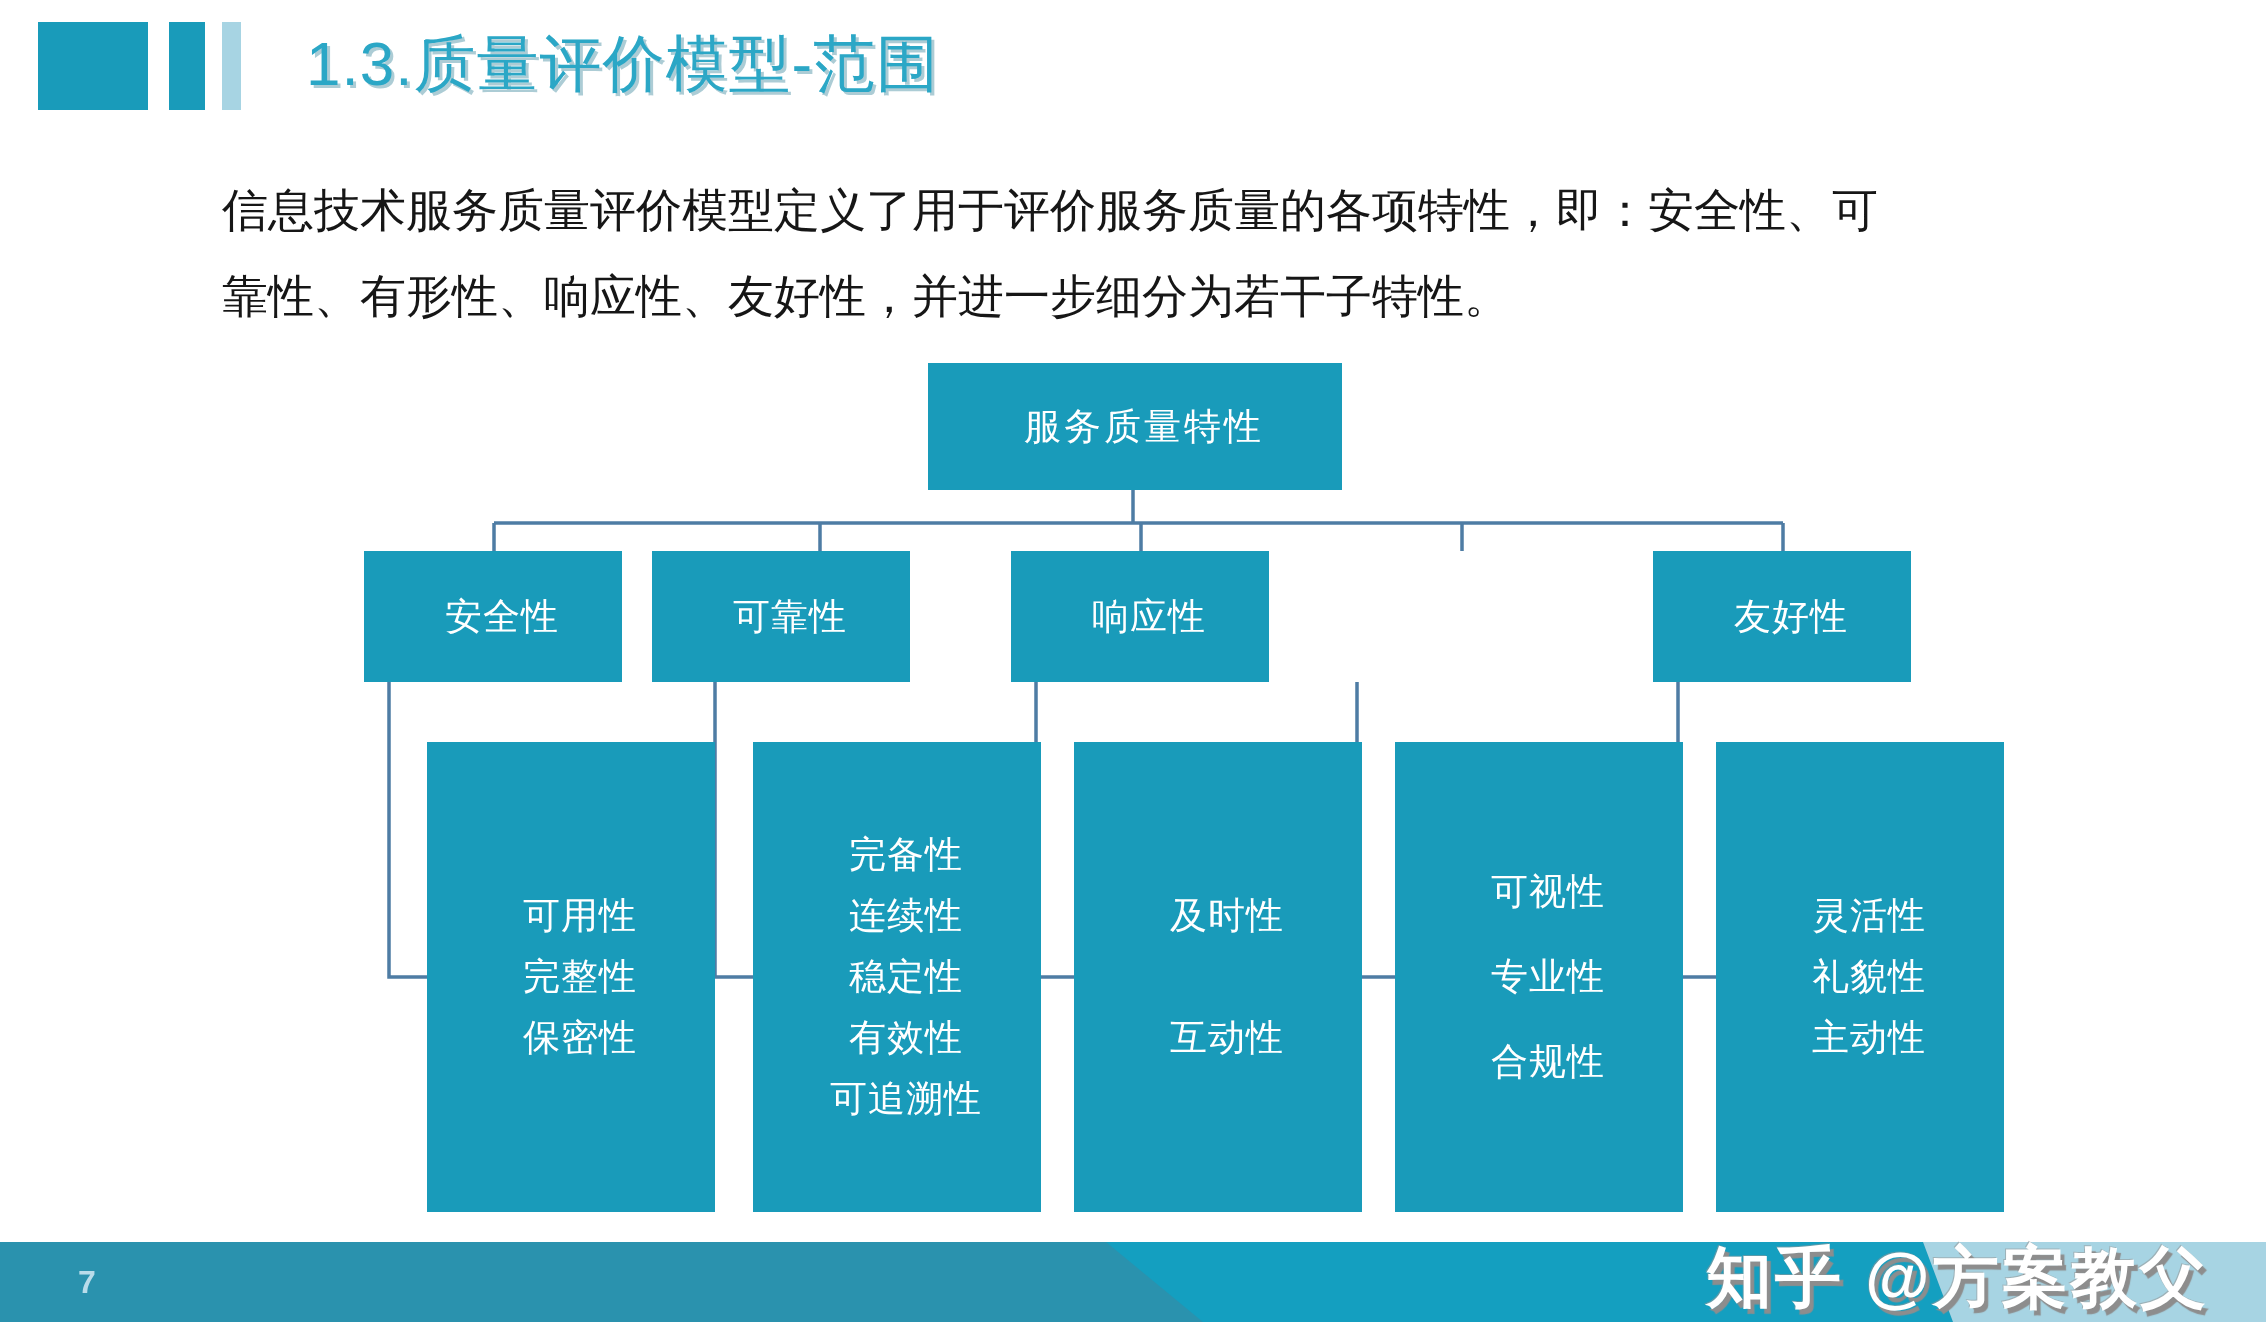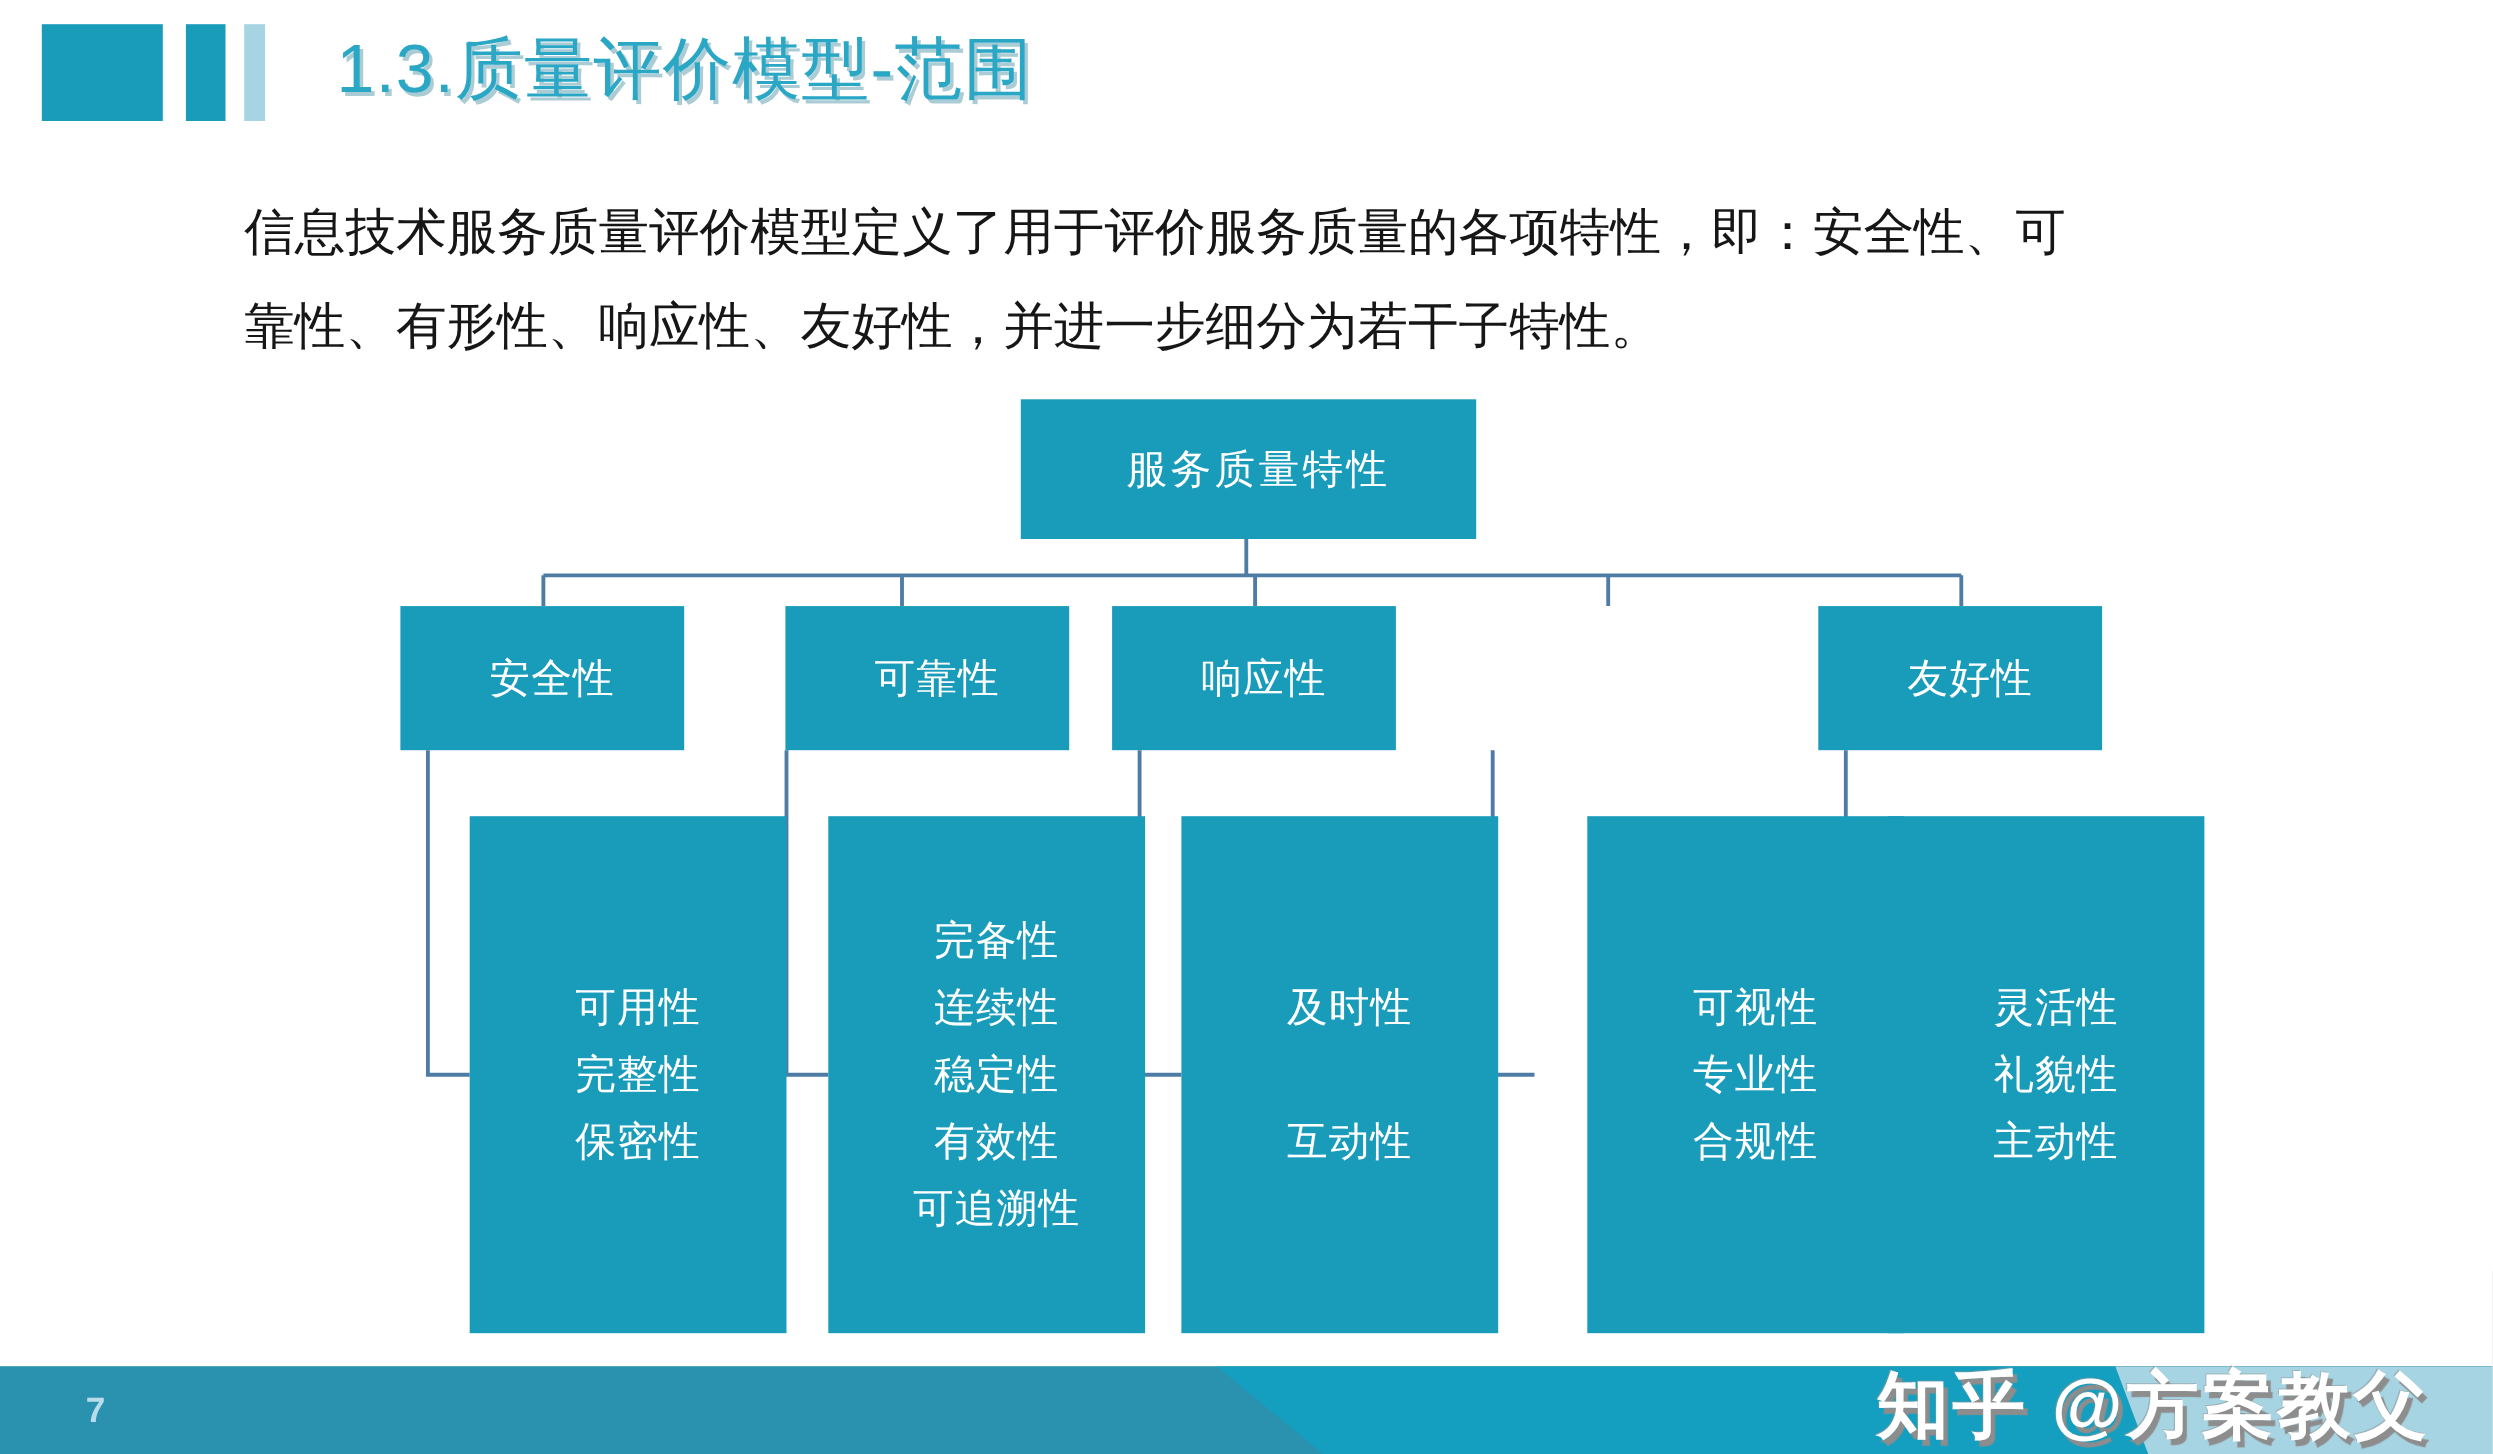--- a/index.html
+++ b/index.html
@@ -56,35 +56,35 @@
     padding-left: 18px;
   }
   .root-node {
     left: 928px; top: 363px;
     width: 396px; height: 127px;
     font-size: 37px;
     letter-spacing: 3px;
   }
   .l2 { top: 551px; width: 240px; height: 131px; font-size: 37px; letter-spacing: 1px; }
   .l2.b0 { left: 364px; }
-  .l2.b1 { left: 714px; }
+  .l2.b1 { left: 652px; }
   .l2.b2 { left: 1011px; }
   .l2.b3 { left: 1332px; }
   .l2.b4 { left: 1653px; }
 
   .sub {
     top: 742px; width: 270px; height: 470px;
     flex-direction: column;
     font-size: 37px;
     letter-spacing: 1px;
   }
   .sub.s0 { left: 427px; }
   .sub.s1 { left: 753px; }
   .sub.s2 { left: 1074px; }
-  .sub.s3 { left: 1443px; }
+  .sub.s3 { left: 1395px; gap: 24px; }
   .sub.s4 { left: 1716px; }
   .sub-line {
     height: 61px;
     display: flex;
     align-items: center;
     justify-content: center;
   }
 
   
   .bar {

